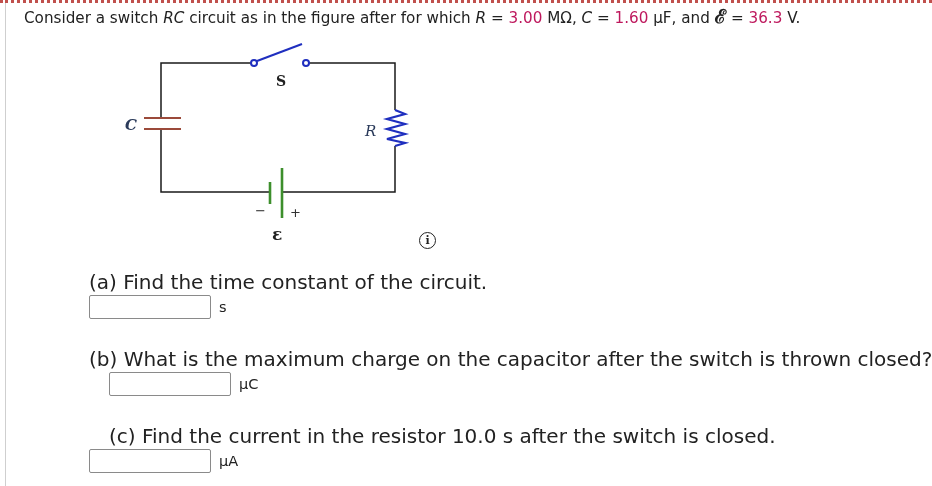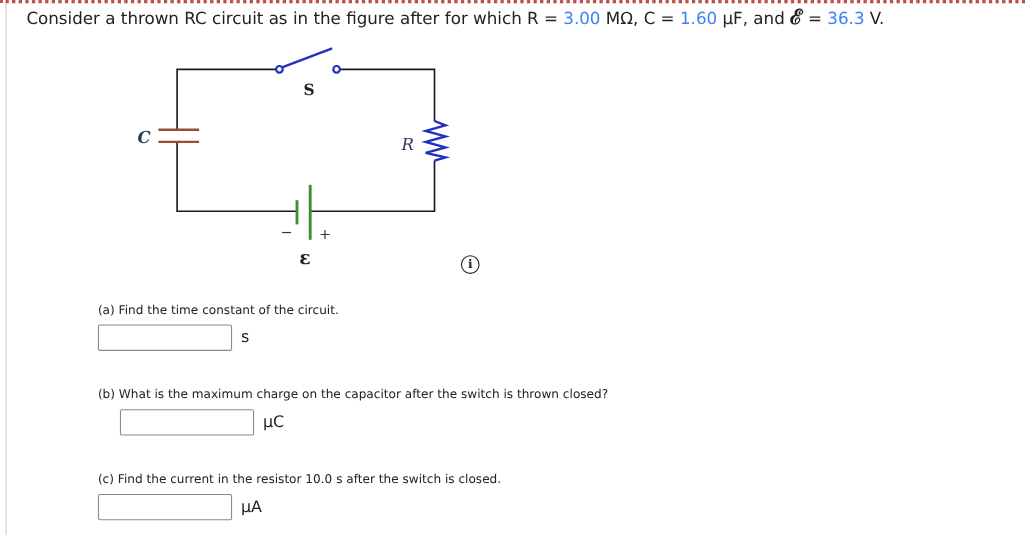--- a/index.html
+++ b/index.html
@@ -27,22 +27,22 @@
       width: 1px; height: 483px;
       background: #cfcfcf;
     }
     .problem-stem {
       position: absolute;
       left: 24px; top: 6px;
       font-size: 15.2px;
       line-height: 20px;
       white-space: nowrap;
     }
-    .problem-stem .var { }
-    .problem-stem .num { color: #3b82f6; }
+    .problem-stem .var { font-style: italic; }
+    .problem-stem .num { color: #be185d; }
     .problem-stem .emf {
       font-family: "DejaVu Serif", "Liberation Serif", serif;
       font-weight: bold;
       font-size: 19px;
     }
     .figure {
       position: absolute;
       left: 0; top: 0;
       width: 460px; height: 260px;
     }
@@ -56,21 +56,21 @@
       font-weight: bold;
       font-size: 11px;
       line-height: 15px;
       text-align: center;
       color: #222;
       cursor: pointer;
     }
     .question {
       position: absolute;
       left: 89px;
-      font-size: 11px;
+      font-size: 20px;
       line-height: 20px;
       white-space: nowrap;
     }
     .answer-row {
       position: absolute;
       left: 89px;
       height: 26px;
       display: flex;
       align-items: center;
     }
@@ -92,21 +92,21 @@
       color: #222;
     }
   </style>
 </head>
 <body>
 
 <div class="top-border"></div>
 <div class="left-rule"></div>
 
 <div class="problem-stem">
-  <span>Consider a thrown </span><span class="var">RC</span><span> circuit as in the figure after for which </span><span class="var">R</span><span> = </span><span class="num">3.00</span><span> MΩ, </span><span class="var">C</span><span> = </span><span class="num">1.60</span><span> μF, and </span><span class="emf">ℰ</span><span> = </span><span class="num">36.3</span><span> V.</span>
+  <span>Consider a switch </span><span class="var">RC</span><span> circuit as in the figure after for which </span><span class="var">R</span><span> = </span><span class="num">3.00</span><span> MΩ, </span><span class="var">C</span><span> = </span><span class="num">1.60</span><span> μF, and </span><span class="emf">ℰ</span><span> = </span><span class="num">36.3</span><span> V.</span>
 </div>
 
 <svg class="figure" width="460" height="260" viewBox="0 0 460 260" xmlns="http://www.w3.org/2000/svg">
 
   <g stroke="#1a1a1a" stroke-width="1.5" fill="none">
 
     <polyline points="254,63 161,63 161,118"></polyline>
 
     <polyline points="161,129 161,192 269,192"></polyline>
 
@@ -147,17 +147,17 @@
   <input class="answer-input" type="text" value="" style="">
   <span class="unit-label">s</span>
 </div>
 
 <div class="question" style="top: 349px;">(b) What is the maximum charge on the capacitor after the switch is thrown closed?</div>
 <div class="answer-row" style="top: 371px; padding-left: 20px;">
   <input class="answer-input" type="text" value="" style="">
   <span class="unit-label">μC</span>
 </div>
 
-<div class="question" style="top: 426px;">(c) Find the current in the resistor 10.0 s after the switch is closed.</div>
+<div class="question" style="top: 426px; margin-left: 20px;">(c) Find the current in the resistor 10.0 s after the switch is closed.</div>
 <div class="answer-row" style="top: 448px; align-items: center;">
   <input class="answer-input" type="text" value="" style="">
   <span class="unit-label">μA</span>
 </div>
 
 </body></html>

